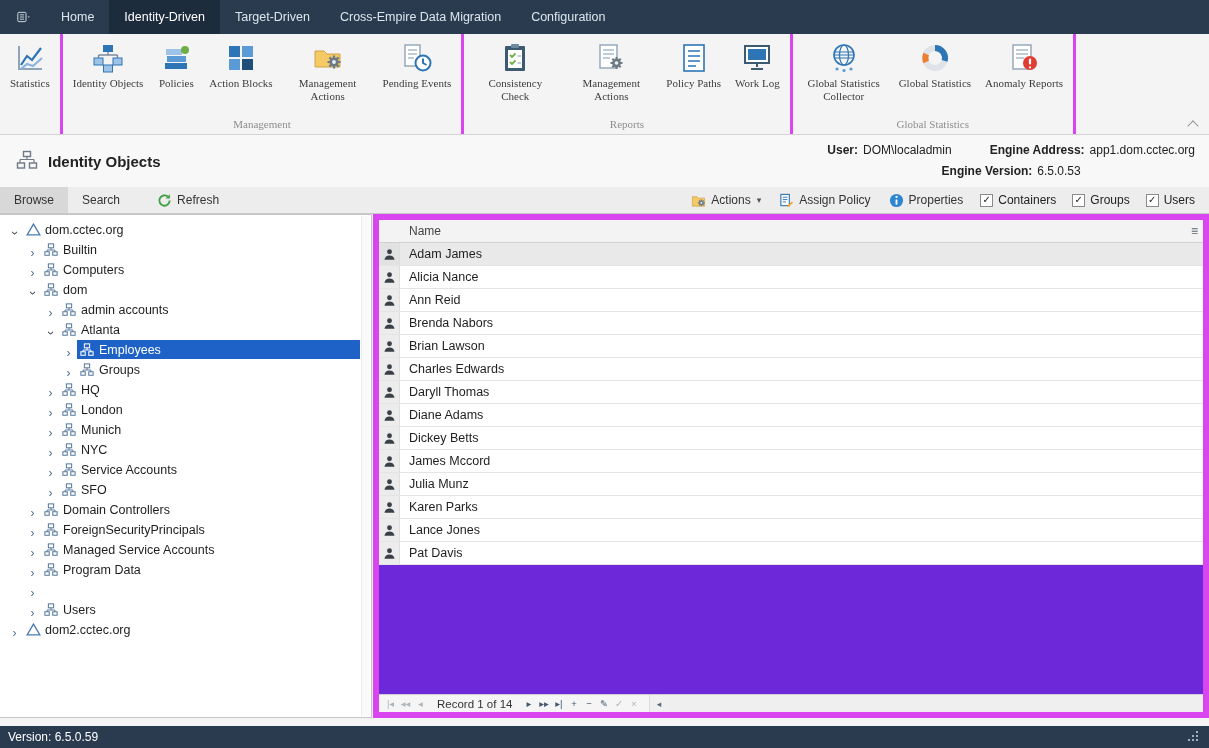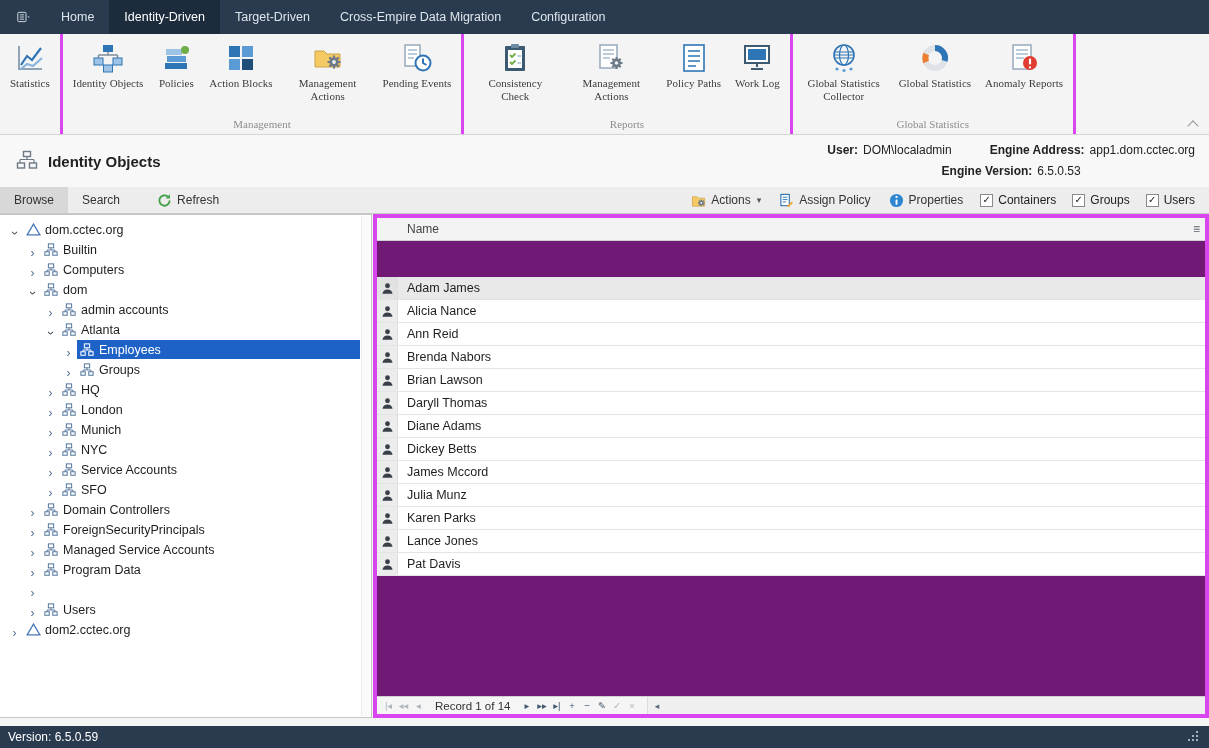--- a/index.html
+++ b/index.html
@@ -60,21 +60,21 @@
   .expander { width:17px; flex:none; text-align:center; font-size:12px; color:#4f6e92; line-height:1; }
   .expander.open { transform:rotate(90deg); color:#36424e; }
   .trow { display:flex; align-items:center; flex:1; height:19px; padding-left:1px; }
   .tree-icon { width:18px; display:inline-flex; justify-content:center; color:#5a7ca0; }
   .tree-label { font-size:12.5px; color:#1d1d1d; padding:1px 6px 1px 3px; white-space:nowrap; }
   .tree-item.selected .trow { background:#1e62c7; }
   .tree-item.selected .tree-label { color:#ffffff; }
   .tree-item.selected .tree-icon { color:#ffffff; }
 
   
-  .grid-panel { flex:1; margin-left:1px; background:#701a75; border:4px solid #d946ef; display:flex; flex-direction:column; overflow:hidden;gap:36px; }
+  .grid-panel { flex:1; margin-left:1px; background:#6d28d9; border:6px solid #d946ef; display:flex; flex-direction:column; overflow:hidden; }
   .grid-header { height:23px; flex:none; background:#f3f3f3; border-bottom:1px solid #d0d0d0; display:flex; align-items:center; font-size:12px; color:#444; }
   .grid-header-name { padding-left:30px; }
   .col-menu { margin-left:auto; margin-right:5px; font-size:12px; color:#5a6570; }
   .grid-rows { flex:1; overflow:hidden; }
   .grid-row { display:flex; align-items:center; height:23px; border-bottom:1px solid #e4e4e4; background:#fff; }
   .grid-row.selected { background:#e9e9e9;text-align:right; }
   .row-icon-cell { width:21px; height:100%; flex:none; background:#ececec; border-right:1px solid #dedede; display:inline-flex; align-items:center; justify-content:center; }
   .grid-row.selected .row-icon-cell { background:#e2e2e2; }
   .row-name { padding-left:9px; font-size:12.5px; color:#1e1e1e; }
 
@@ -710,20 +710,29 @@
             </span>
             <span class="row-name">Brian Lawson</span>
           </div>
           <div class="grid-row">
             <span class="row-icon-cell">
               <svg width="13" height="13" viewBox="0 0 16 16">
                 <circle cx="8" cy="4.6" r="3" fill="#3a4047"></circle>
                 <path d="M1.8 14.5c.4-3.4 3-5.3 6.2-5.3s5.8 1.9 6.2 5.3z" fill="#3a4047"></path>
               </svg>
             </span>
+            <span class="row-name">Charles Edwards</span>
+          </div>
+          <div class="grid-row">
+            <span class="row-icon-cell">
+              <svg width="13" height="13" viewBox="0 0 16 16">
+                <circle cx="8" cy="4.6" r="3" fill="#3a4047"></circle>
+                <path d="M1.8 14.5c.4-3.4 3-5.3 6.2-5.3s5.8 1.9 6.2 5.3z" fill="#3a4047"></path>
+              </svg>
+            </span>
             <span class="row-name">Daryll Thomas</span>
           </div>
           <div class="grid-row">
             <span class="row-icon-cell">
               <svg width="13" height="13" viewBox="0 0 16 16">
                 <circle cx="8" cy="4.6" r="3" fill="#3a4047"></circle>
                 <path d="M1.8 14.5c.4-3.4 3-5.3 6.2-5.3s5.8 1.9 6.2 5.3z" fill="#3a4047"></path>
               </svg>
             </span>
             <span class="row-name">Diane Adams</span>

